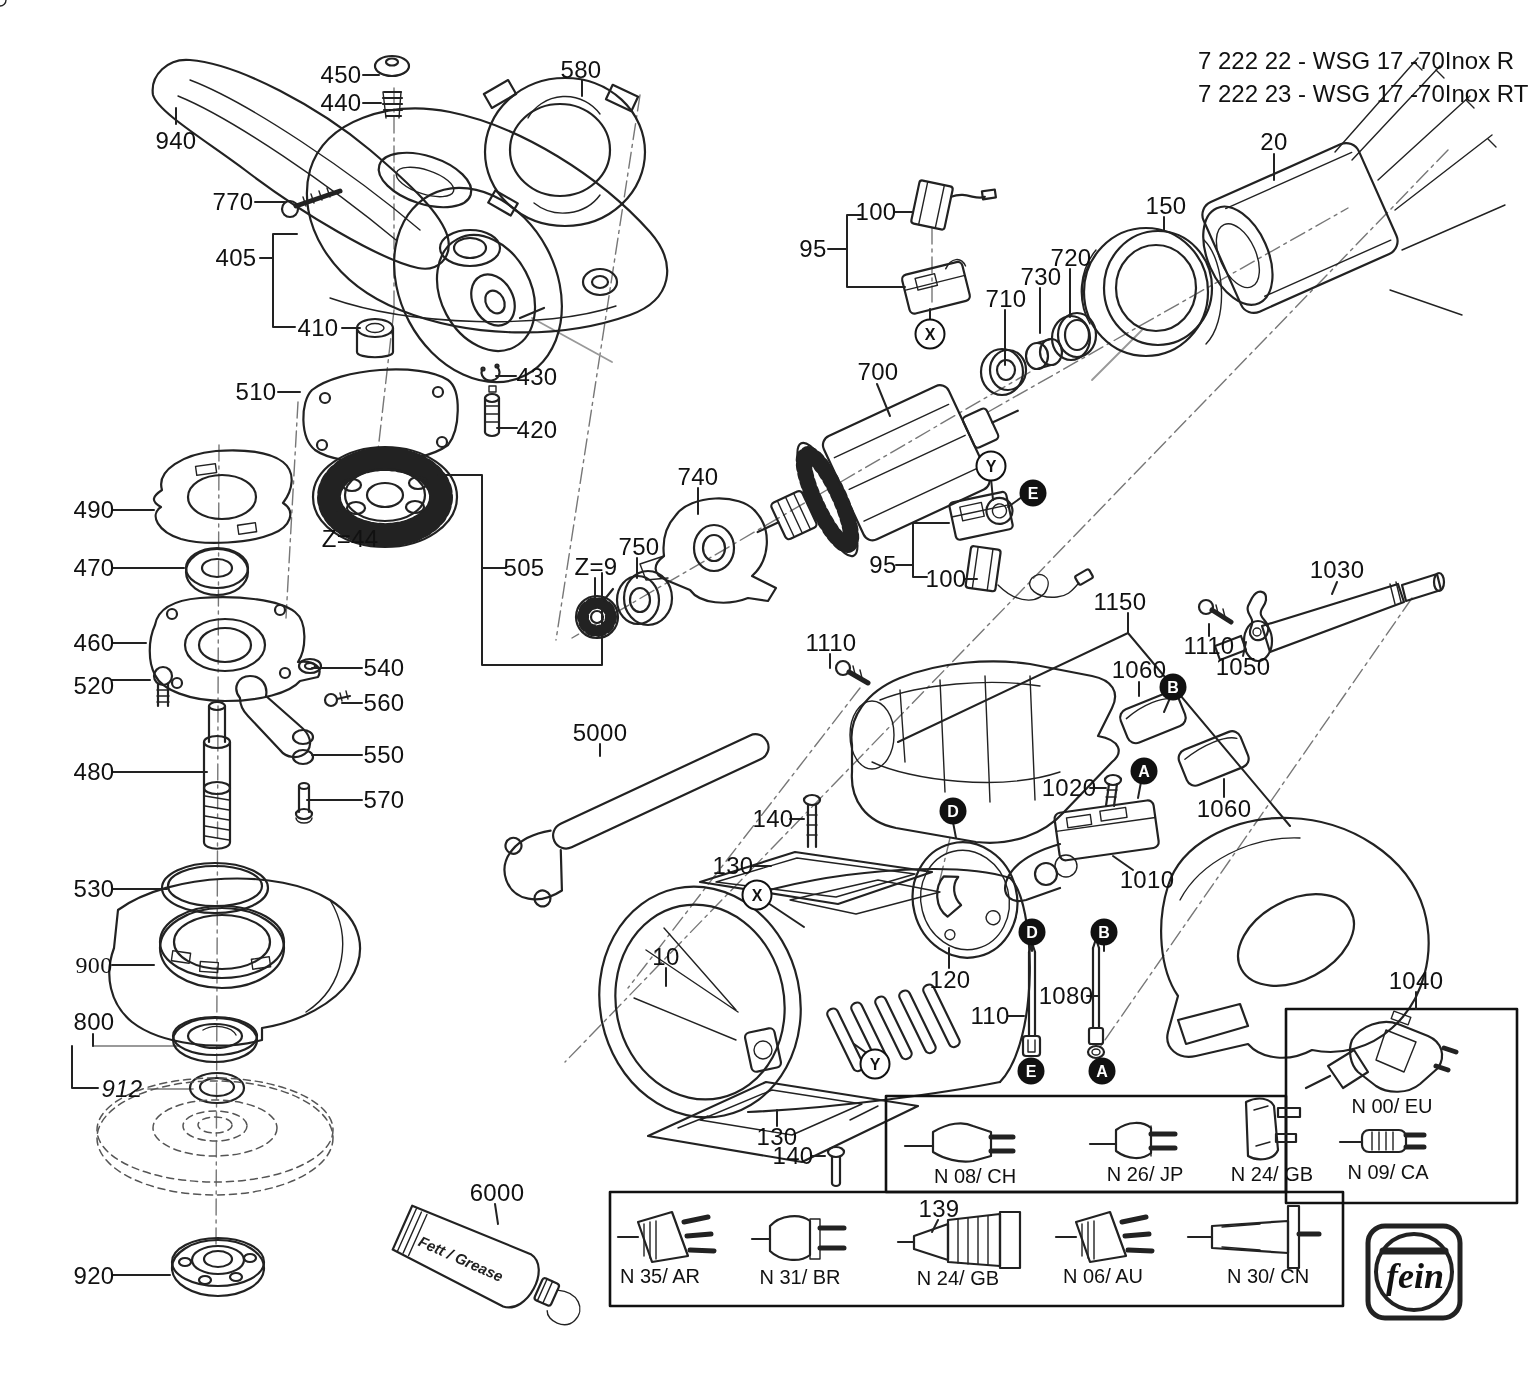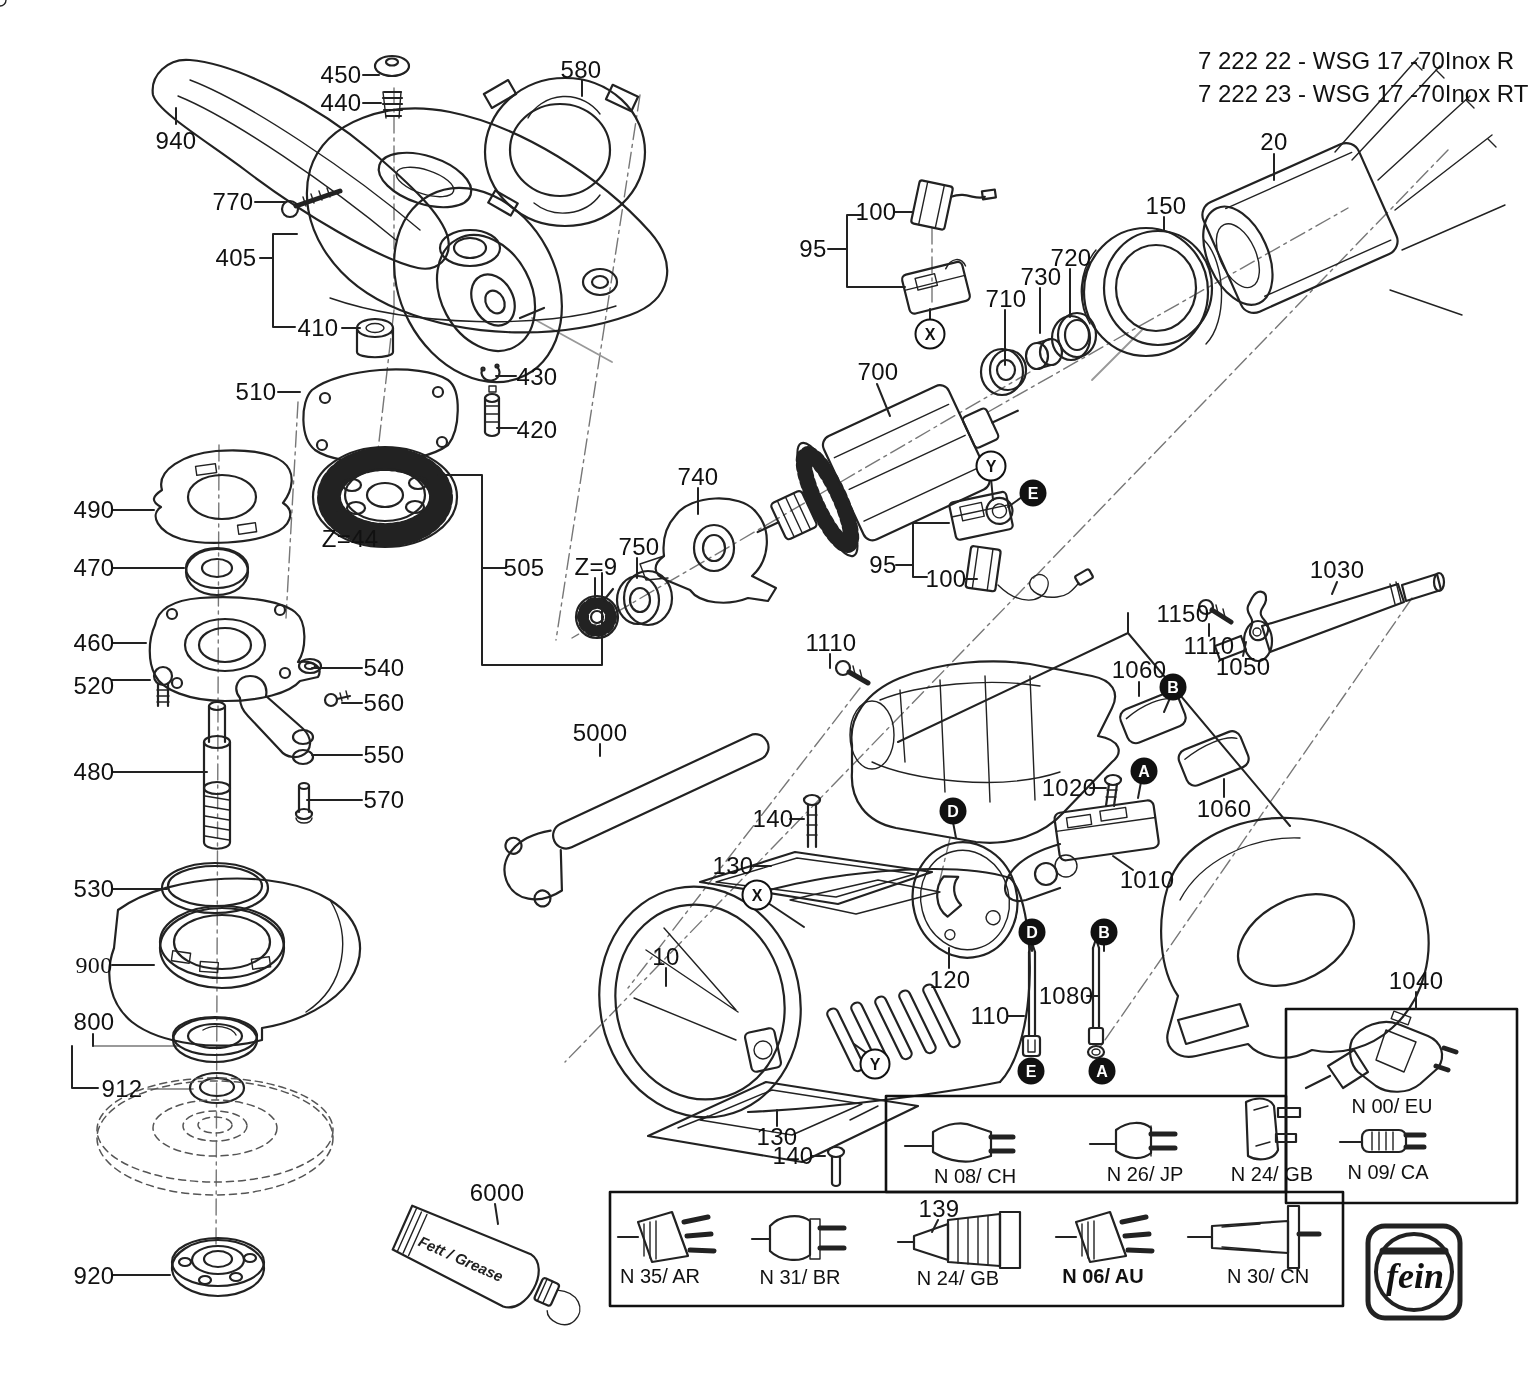--- a/index.html
+++ b/index.html
@@ -660,33 +660,33 @@
       <div class="part-label" style="left: 94px; top: 643px;">460</div>
       <div class="part-label" style="left: 94px; top: 686px;">520</div>
       <div class="part-label" style="left: 384px; top: 668px;">540</div>
       <div class="part-label" style="left: 384px; top: 703px;">560</div>
       <div class="part-label" style="left: 384px; top: 755px;">550</div>
       <div class="part-label" style="left: 94px; top: 772px;">480</div>
       <div class="part-label" style="left: 384px; top: 800px;">570</div>
       <div class="part-label" style="left: 94px; top: 889px;">530</div>
       <div class="part-label" style="left: 94px; top: 965px; font-family: Liberation Serif, serif;">900</div>
       <div class="part-label" style="left: 94px; top: 1022px;">800</div>
-      <div class="part-label" style="left: 122px; top: 1089px;">912</div>
+      <div class="part-label" style="left: 122px; top: 1089px; font-style: italic;">912</div>
       <div class="part-label" style="left: 94px; top: 1276px;">920</div>
       <div class="part-label" style="left: 813px; top: 249px;">95</div>
       <div class="part-label" style="left: 876px; top: 212px;">100</div>
       <div class="part-label" style="left: 1006px; top: 299px;">710</div>
       <div class="part-label" style="left: 1041px; top: 277px;">730</div>
       <div class="part-label" style="left: 1071px; top: 258px;">720</div>
       <div class="part-label" style="left: 1166px; top: 206px;">150</div>
       <div class="part-label" style="left: 1274px; top: 142px;">20</div>
       <div class="part-label" style="left: 883px; top: 565px;">95</div>
       <div class="part-label" style="left: 946px; top: 579px;">100</div>
       <div class="part-label" style="left: 1337px; top: 570px;">1030</div>
-      <div class="part-label" style="left: 1183px; top: 602px; margin-top: 12px;">1150</div>
+      <div class="part-label" style="left: 1120px; top: 602px;">1150</div>
       <div class="part-label" style="left: 831px; top: 643px;">1110</div>
       <div class="part-label" style="left: 1209px; top: 646px;">1110</div>
       <div class="part-label" style="left: 1243px; top: 667px;">1050</div>
       <div class="part-label" style="left: 1139px; top: 670px;">1060</div>
       <div class="part-label" style="left: 1224px; top: 809px;">1060</div>
       <div class="part-label" style="left: 1069px; top: 788px;">1020</div>
       <div class="part-label" style="left: 1147px; top: 880px;">1010</div>
       <div class="part-label" style="left: 600px; top: 733px;">5000</div>
       <div class="part-label" style="left: 773px; top: 819px;">140</div>
       <div class="part-label" style="left: 733px; top: 866px;">130</div>
@@ -712,21 +712,21 @@
       <div class="callout filled" style="left: 1031px; top: 1071px;">E</div>
       <div class="callout filled" style="left: 1102px; top: 1071px;">A</div>
       <div class="plug-label" style="left: 975px; top: 1176px;">N 08/ CH</div>
       <div class="plug-label" style="left: 1145px; top: 1174px;">N 26/ JP</div>
       <div class="plug-label" style="left: 1272px; top: 1174px;">N 24/ GB</div>
       <div class="plug-label" style="left: 1388px; top: 1172px;">N 09/ CA</div>
       <div class="plug-label" style="left: 1392px; top: 1106px;">N 00/ EU</div>
       <div class="plug-label" style="left: 660px; top: 1276px;">N 35/ AR</div>
       <div class="plug-label" style="left: 800px; top: 1277px;">N 31/ BR</div>
       <div class="plug-label" style="left: 958px; top: 1278px;">N 24/ GB</div>
-      <div class="plug-label" style="left: 1103px; top: 1276px; font-weight: bold;">N 06/ AU</div>
+      <div class="plug-label" style="left: 1103px; top: 1276px;">N 06/ AU</div>
       <div class="plug-label" style="left: 1268px; top: 1276px;">N 30/ CN</div>
     </div>
 
   <div id="title-block">
     <div>7 222 22 - WSG 17 -70Inox R</div>
     <div>7 222 23 - WSG 17 -70Inox RT</div>
   </div>
 
 </div>
 

